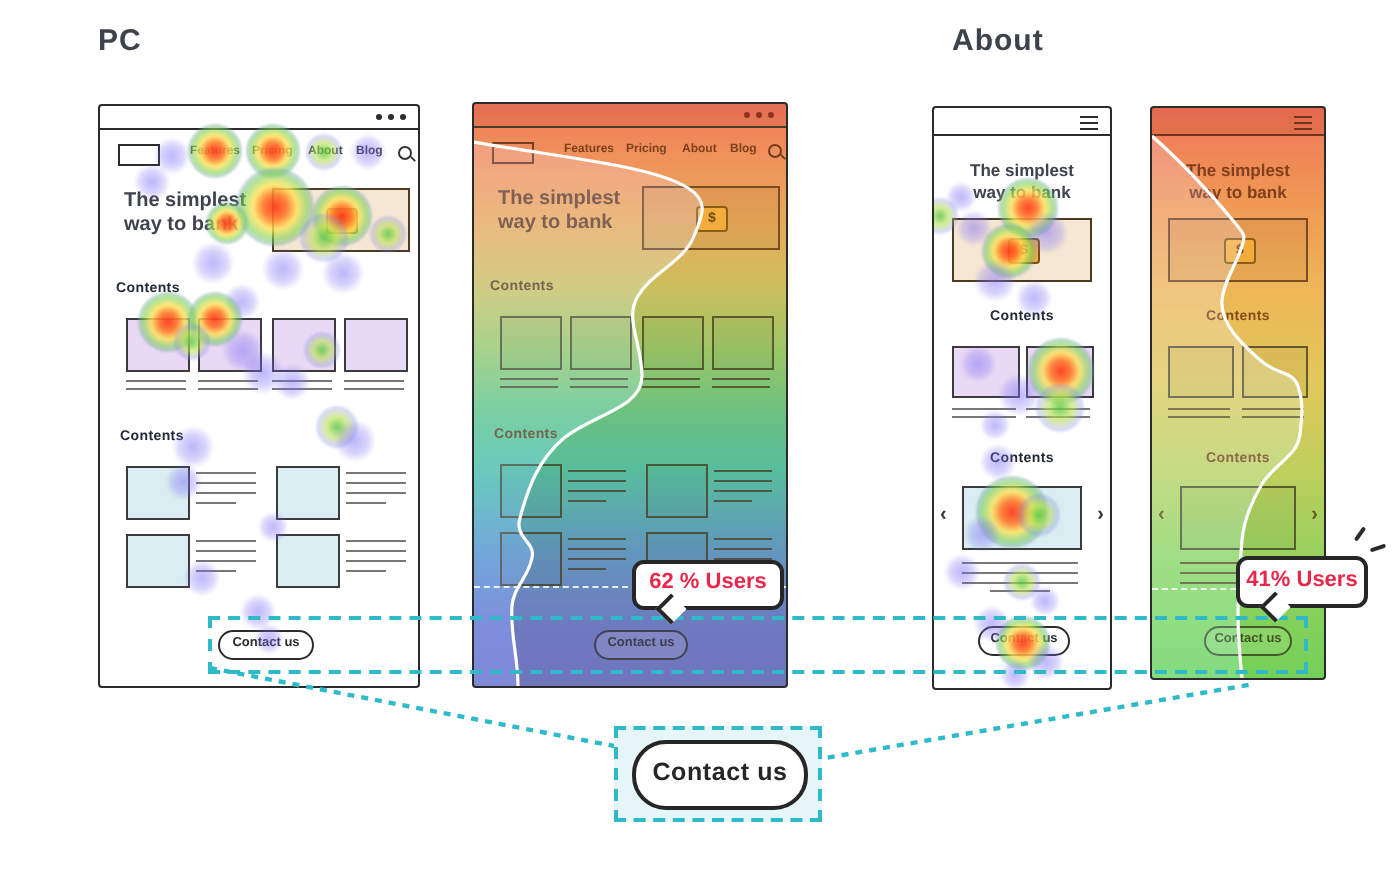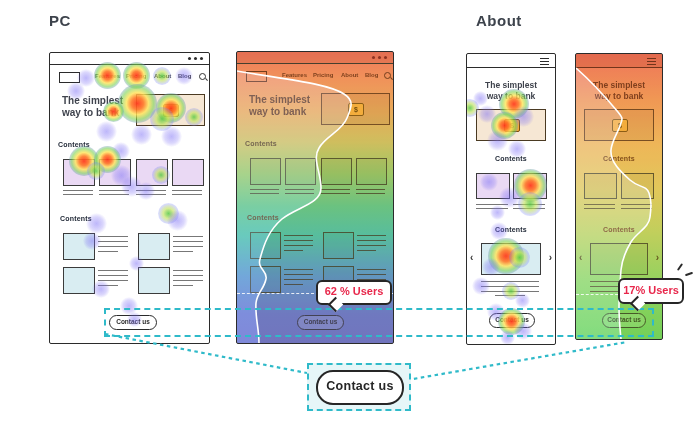--- a/index.html
+++ b/index.html
@@ -341,21 +341,21 @@
 <svg class="connectors" width="700" height="436" viewBox="0 0 700 436">
   <line x1="105" y1="334" x2="307" y2="373" stroke="#2fbac9" stroke-width="2.2" stroke-dasharray="3.5 3.5"></line>
   <line x1="407" y1="380" x2="627" y2="342" stroke="#2fbac9" stroke-width="2.2" stroke-dasharray="3.5 3.5"></line>
 </svg>
 
 <div class="bubble" style="left:316px;top:280px;width:72px;height:21px;line-height:19px;">
   <span>62 % Users</span>
   <span class="tail"></span>
 </div>
 <div class="bubble" style="left:618px;top:278px;width:62px;height:22px;line-height:20px;">
-  <span>17% Users</span>
+  <span>41% Users</span>
   <span class="tail"></span>
 </div>
 <div class="spark" style="left:679px;top:263px;transform:rotate(35deg);"></div>
 <div class="spark" style="left:688px;top:270px;transform:rotate(72deg);"></div>
 
 <div class="cta-box">
   <div class="cta-pill">Contact us</div>
 </div>
 
 </body></html>

